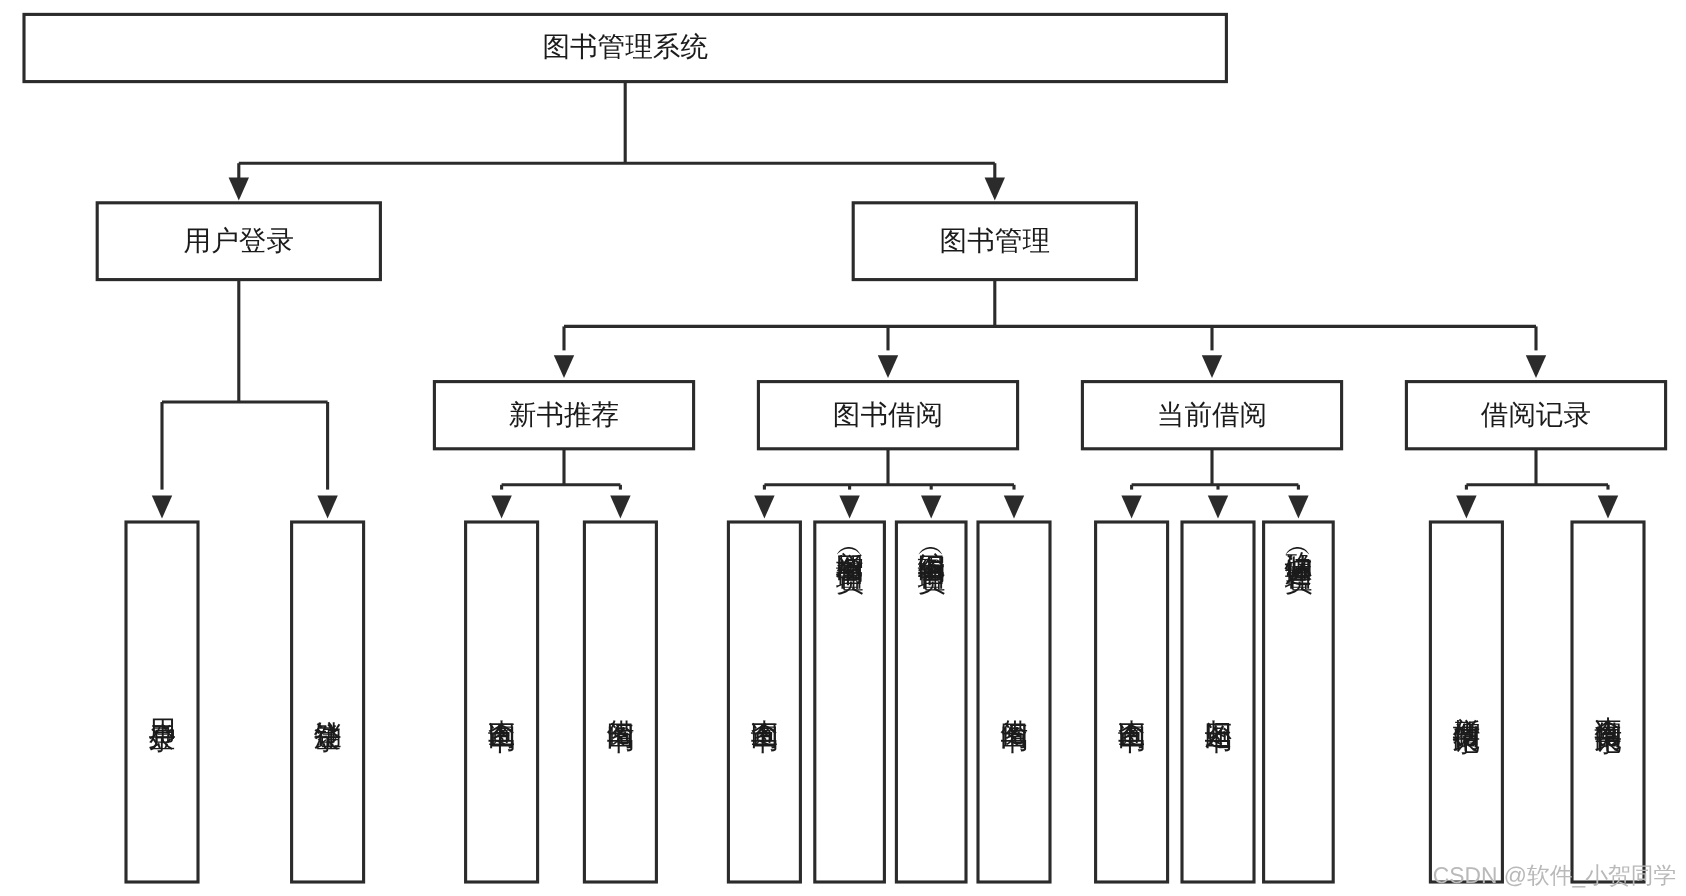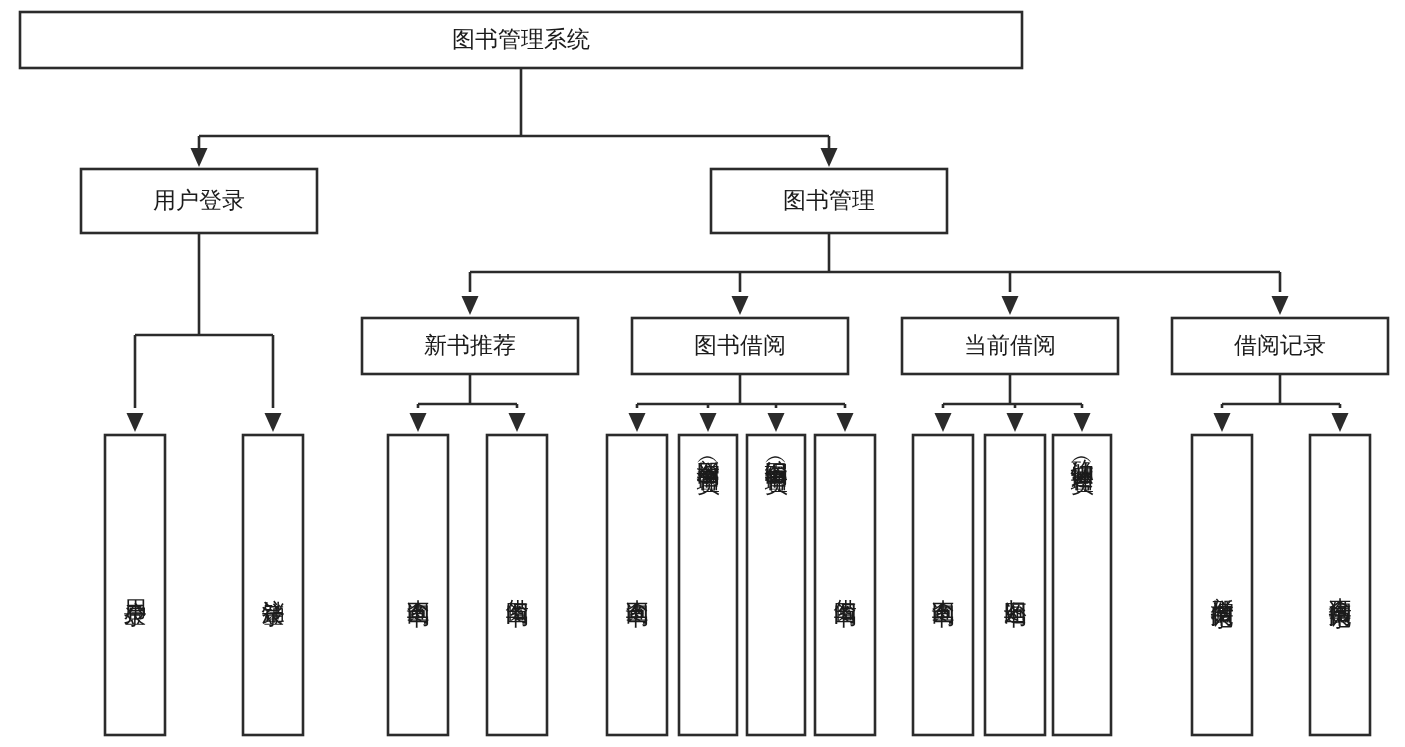--- a/index.html
+++ b/index.html
@@ -207,14 +207,15 @@
         <div class="leaf-label-v" style="position: static; padding-top: 6px;">确认归还（管理员）</div>
       </div>
       <div class="leaf-label-wrap" style="left: 1192px; top: 435px; width: 60px; height: 300px; align-items: center;">
         <div class="leaf-label-v" style="position: static; padding-top: 0px;">新增借阅记录</div>
       </div>
       <div class="leaf-label-wrap" style="left: 1310px; top: 435px; width: 60px; height: 300px; align-items: center;">
         <div class="leaf-label-v" style="position: static; padding-top: 0px;">查询借阅记录</div>
       </div>
     </div>
 
+  <div class="watermark">CSDN @软件_小贺同学</div>
 
 </div>
 
 </body></html>

